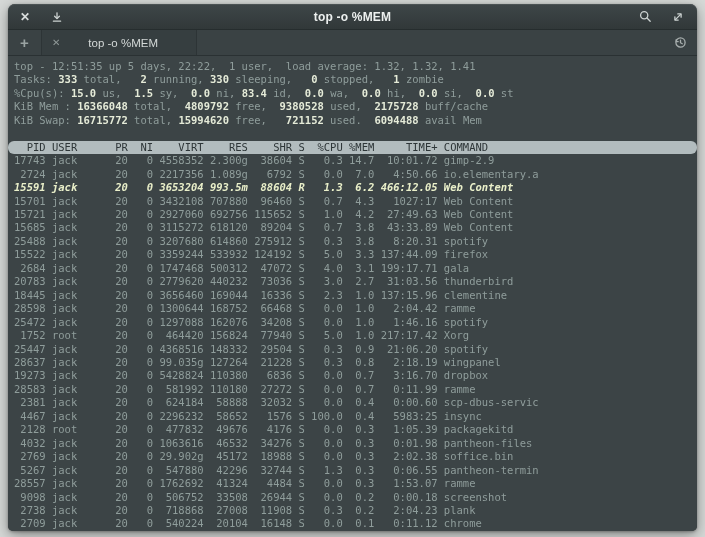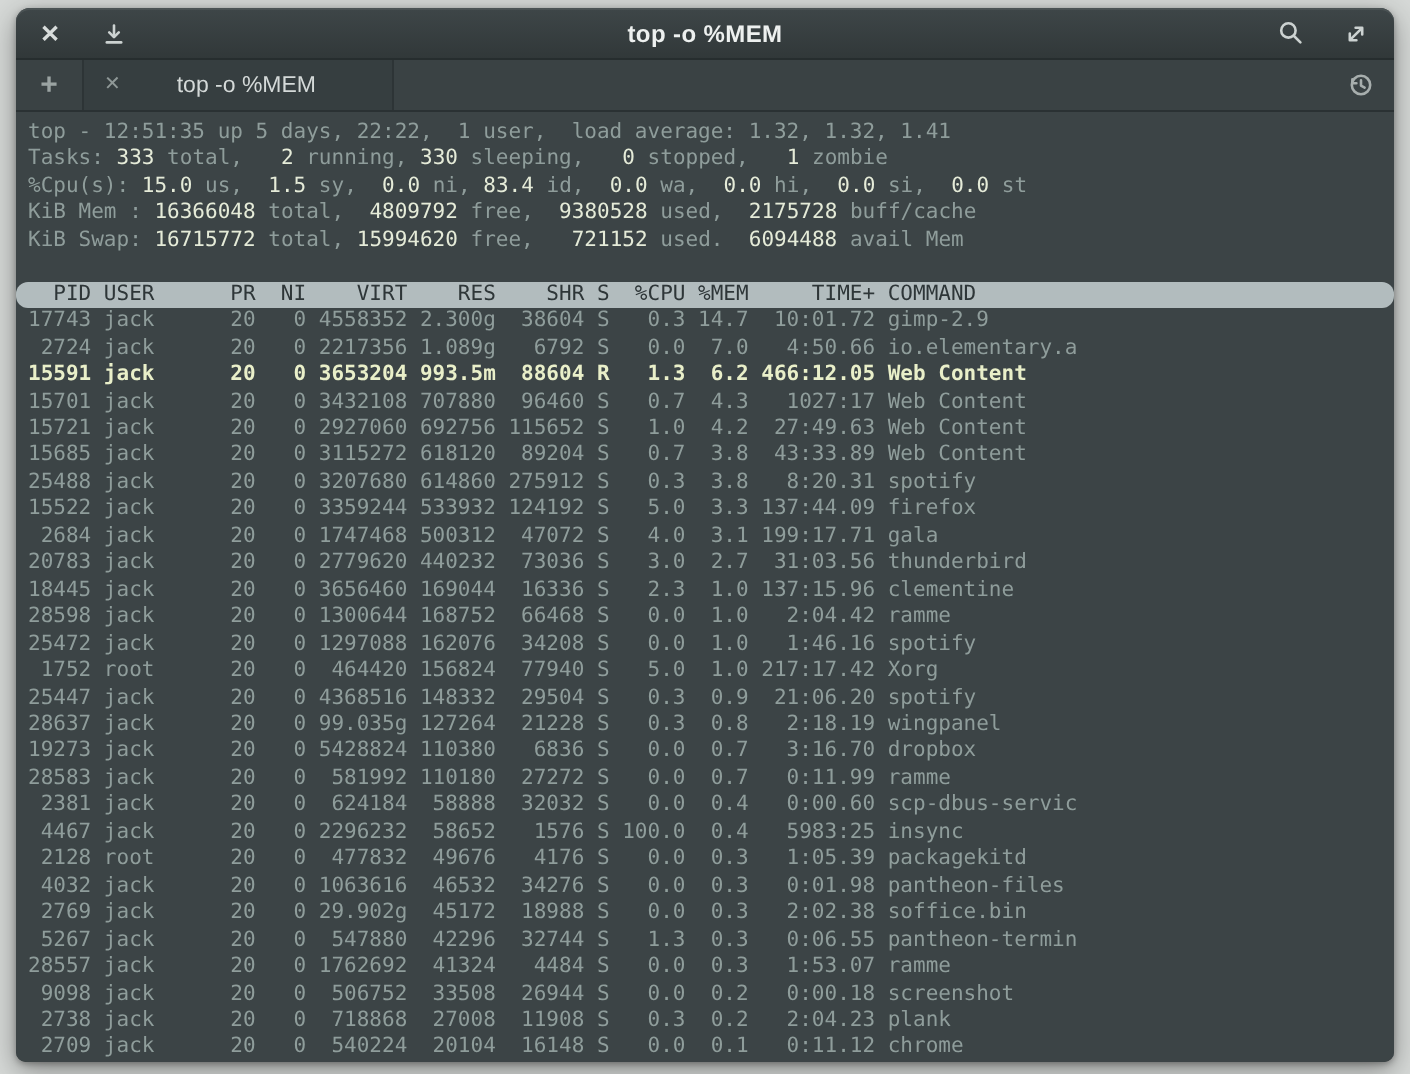--- a/index.html
+++ b/index.html
@@ -60,27 +60,27 @@
     position:absolute;top:52px;left:0;right:0;bottom:0;
     background:var(--terminal_bg,#3c4446);
     border-radius:0 0 5px 5px;
     padding:4px 0 0 6px;margin:0;overflow:hidden;
     font-family:"DejaVu Sans Mono",monospace;
     font-size:10.5px;line-height:13.45px;
     color:var(--terminal_fg,#8f9d9b);
     white-space:pre;
   }
   .line{display:block;white-space:pre;}
-  .b{color:var(--terminal_bold,#e5ebd8);font-weight:normal;}
+  .b{color:var(--terminal_bold,#e5ebd8);font-weight:bold;}
   .header-row{
     background:var(--header_bg,#b2bcbe);
     color:var(--header_fg,#2e3638);
     margin-left:-6px;padding-left:6px;border-radius:6px;
   }
-  .boldrow{color:var(--bold_row_fg,#e9efc9);font-weight:bold;}
+  .boldrow{color:var(--bold_row_fg,#e9efc9);font-weight:bold;font-style:italic;}
 </style>
 </head>
 <body>
 
 <div id="window">
 
   <div id="titlebar">
     <div class="tb-left">
       <span class="tb-icon">
         <span class="glyph-close">✕</span>

